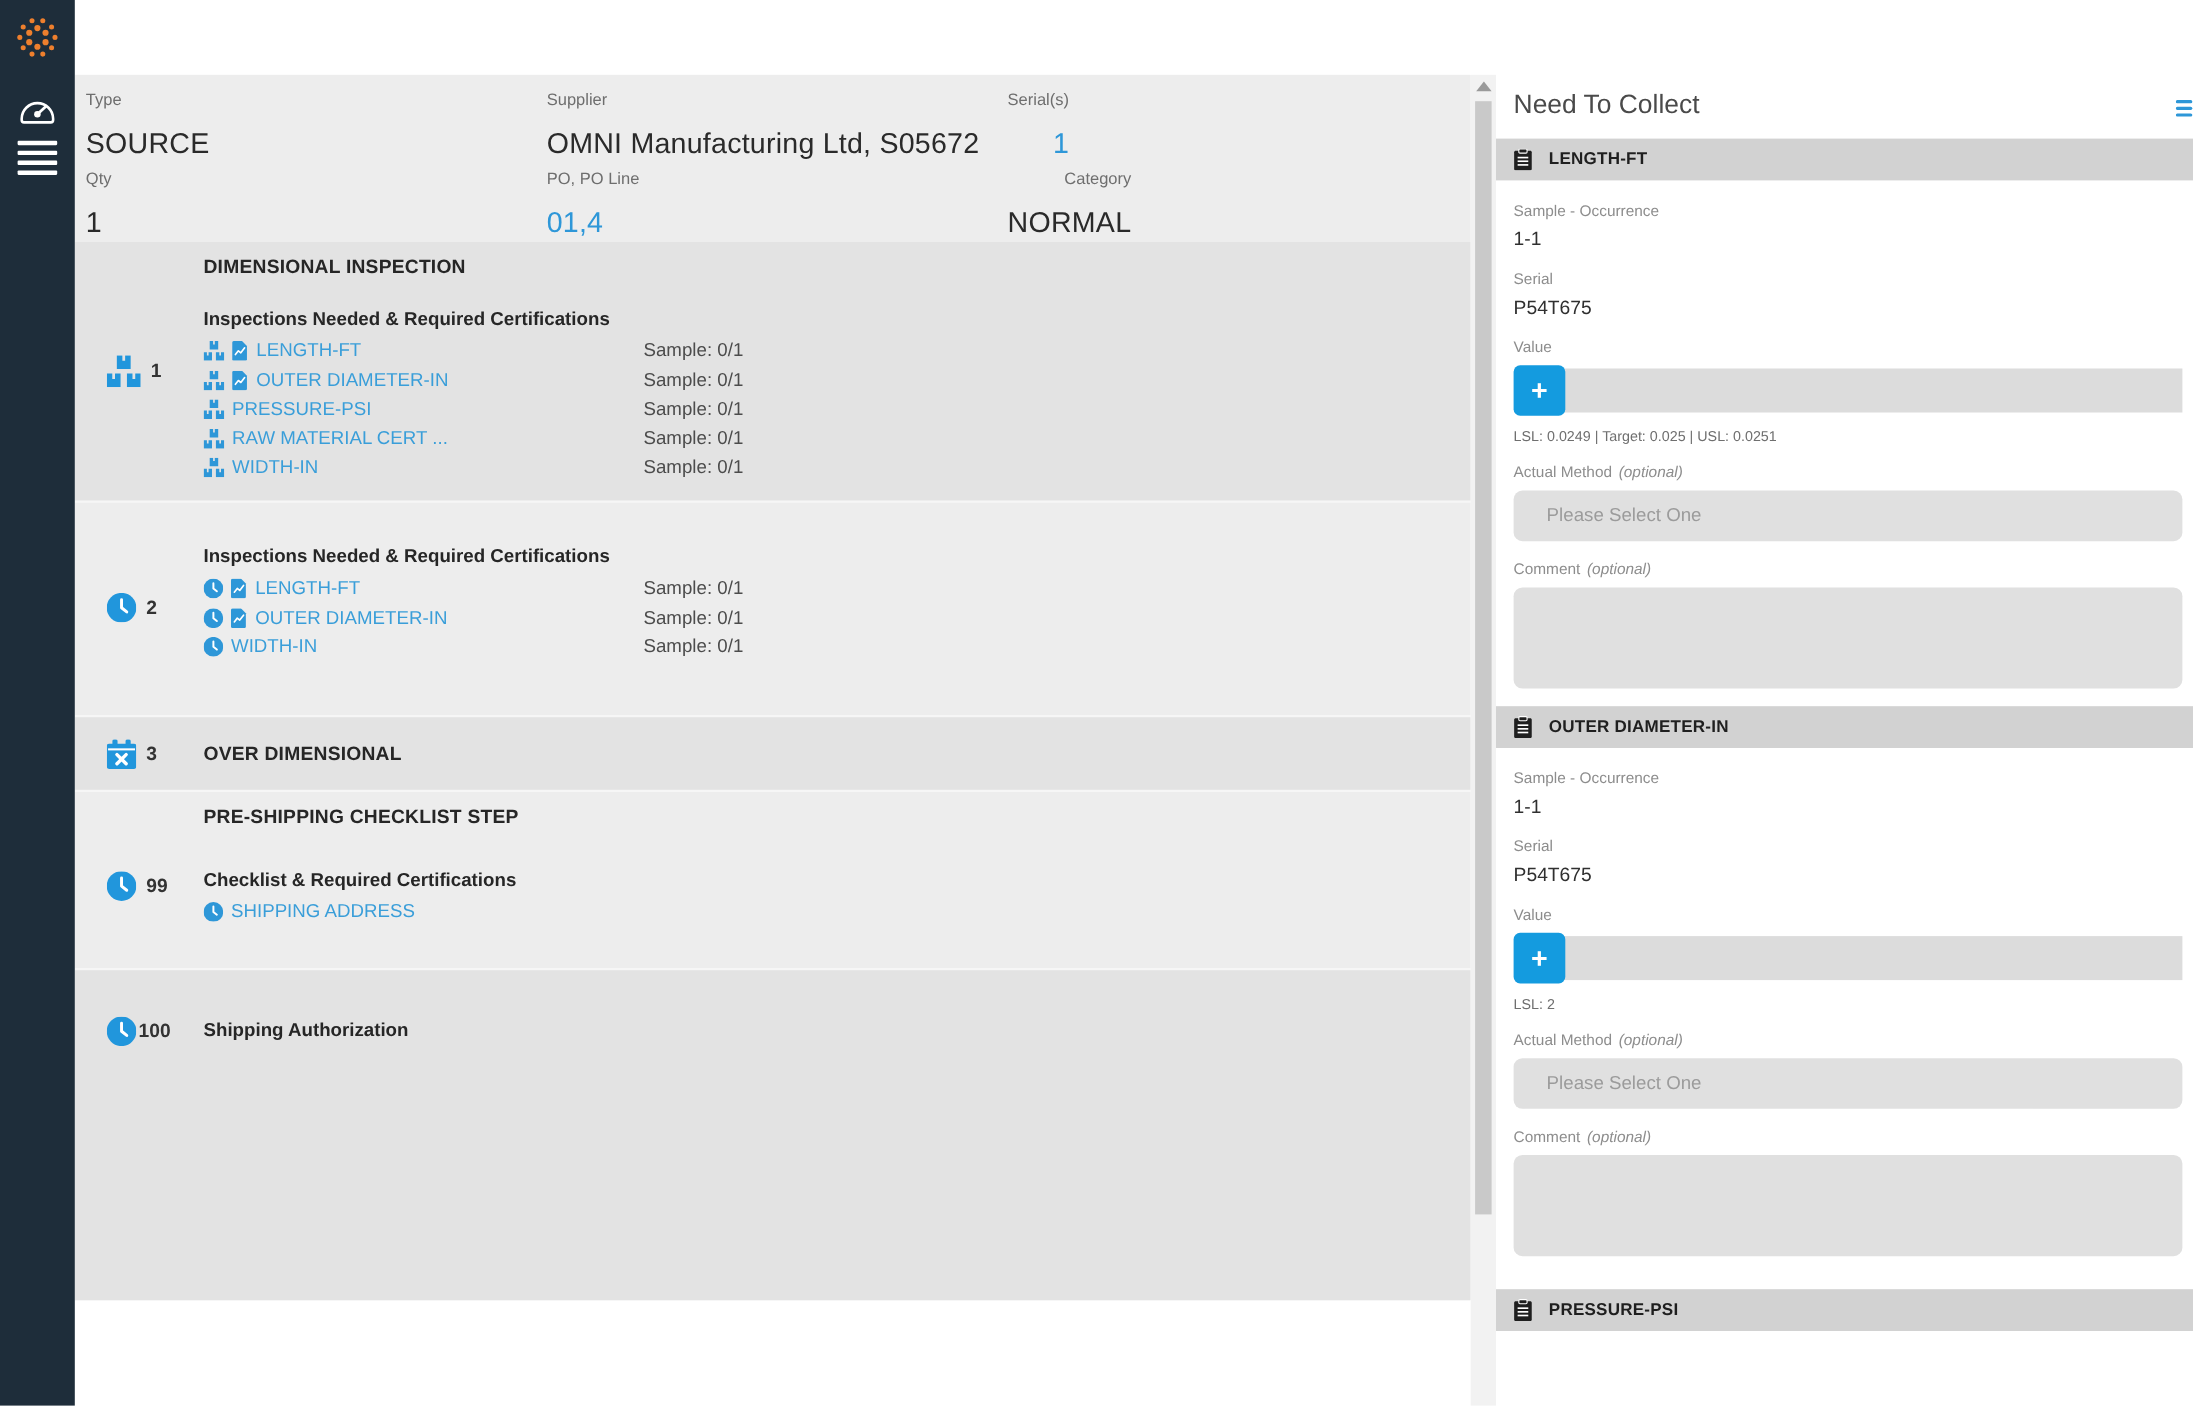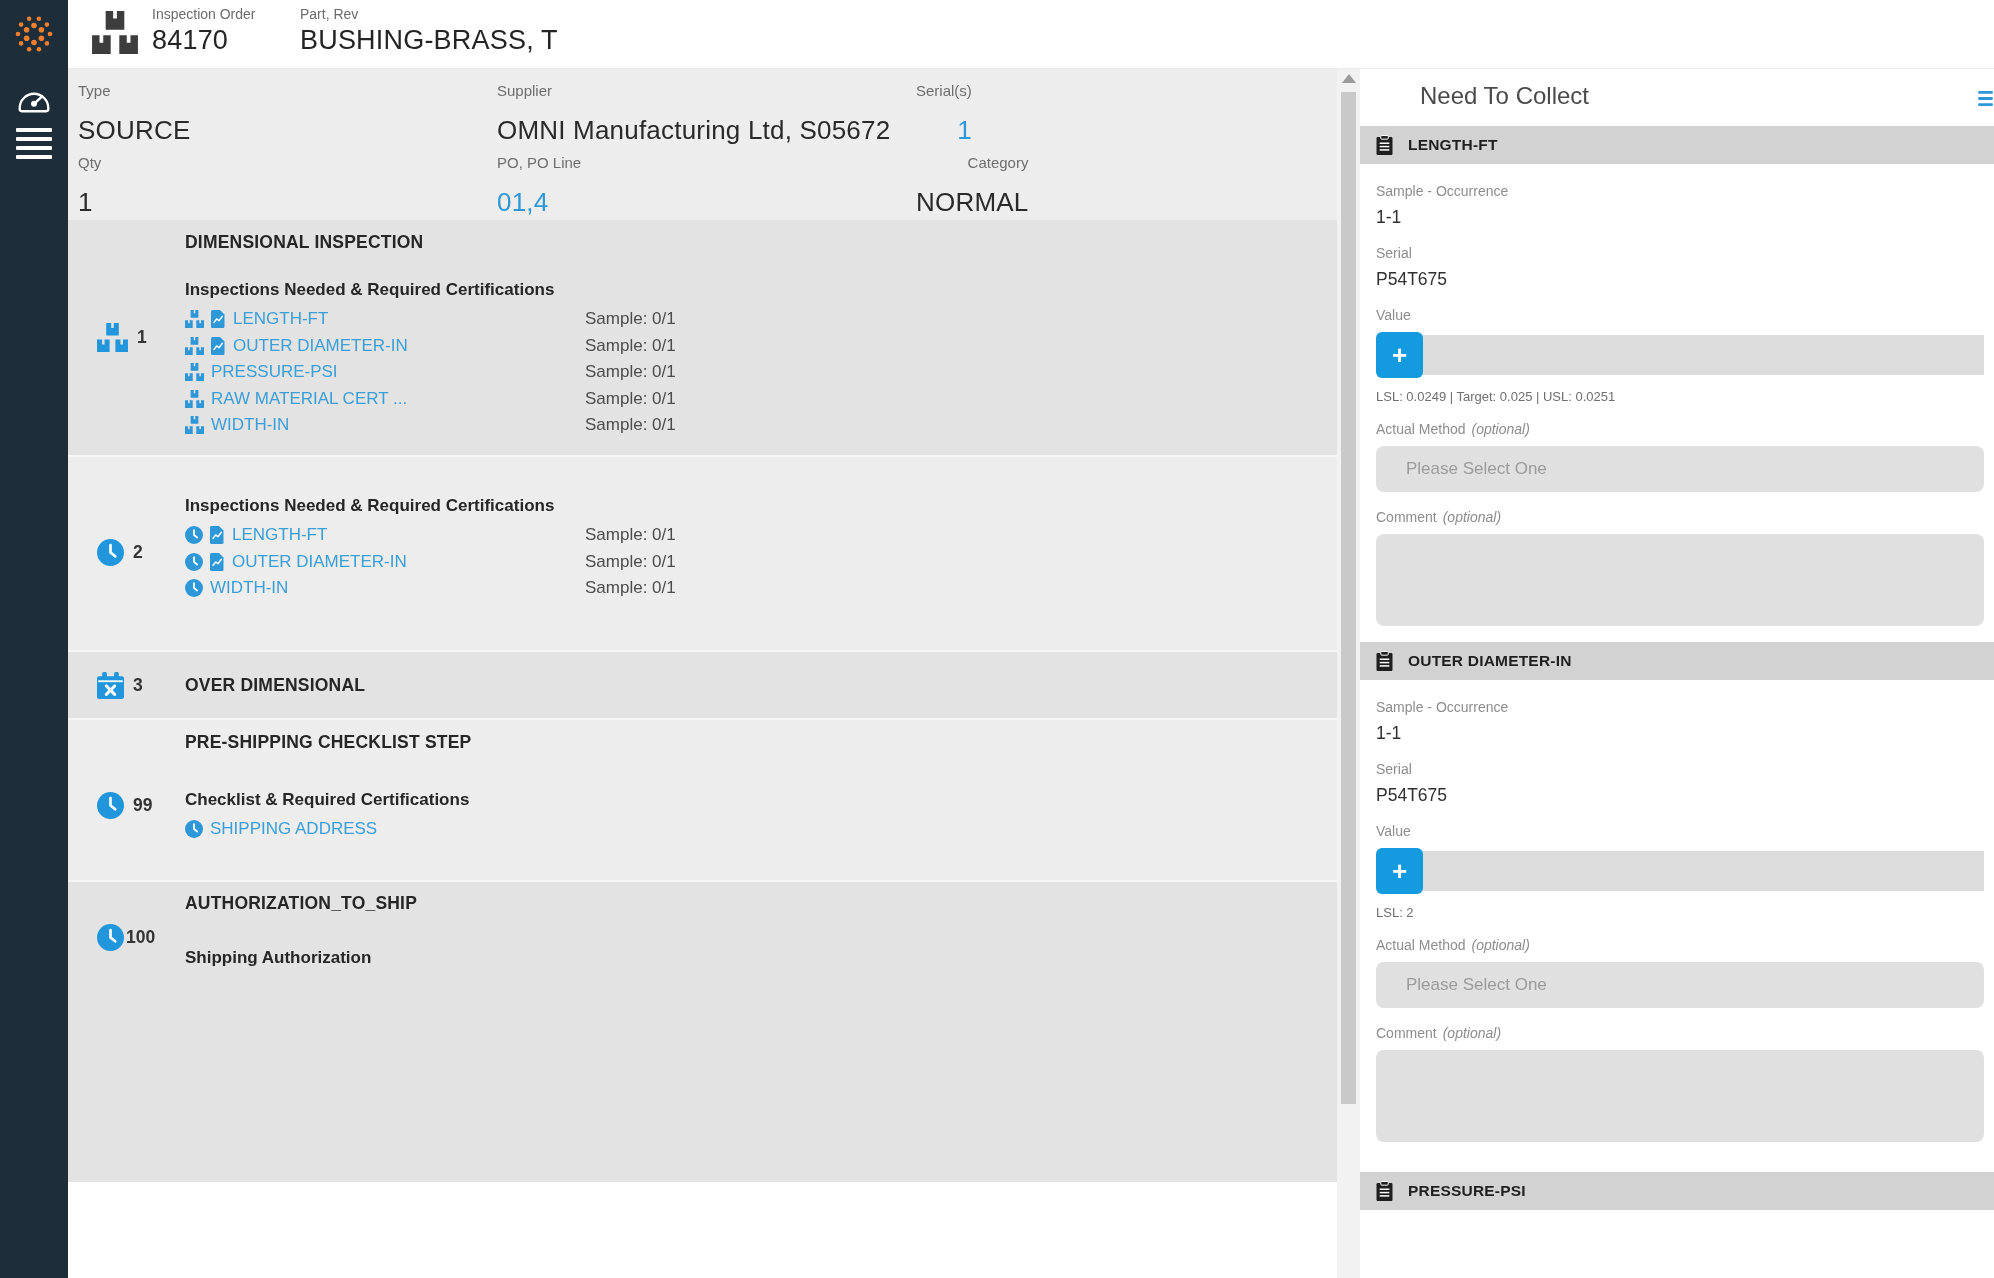--- a/index.html
+++ b/index.html
@@ -67,21 +67,21 @@
   
   .scrollcol{position:absolute;left:1337px;top:68px;width:23px;bottom:0;background:#f2f2f2;z-index:4;}
   .scroll-up{position:absolute;top:6px;left:5px;width:0;height:0;
              border-left:7px solid transparent;border-right:7px solid transparent;
              border-bottom:9px solid #9a9a9a;cursor:pointer;}
   .scroll-thumb{position:absolute;top:24px;left:4px;width:15px;height:1012px;background:#c9c9c9;cursor:grab;}
 
   
   .panel{position:absolute;left:1360px;top:68px;right:0;bottom:0;background:#fff;overflow:hidden;}
   .panel-h{position:relative;height:58px;}
-  .panel-title{position:absolute;left:16px;top:14px;font-size:24px;color:#4a4a4a;margin-left:44px;}
+  .panel-title{position:absolute;left:16px;top:14px;font-size:24px;color:#4a4a4a;}
   .sort-ic{position:absolute;right:-6px;top:22px;width:22px;height:17px;color:#2e97d8;fill:currentColor;cursor:pointer;}
   .card-h{height:38px;background:#d2d2d2;display:flex;align-items:center;padding-left:16px;gap:15px;cursor:pointer;}
   .card-h .ttl{font-size:15.5px;font-weight:bold;color:#1f1f1f;letter-spacing:.2px;}
   .ic-clip{width:17px;height:20px;fill:#1f1f1f;}
   .card-b{padding:2px 10px 16px 16px;}
   .lbl{font-size:14px;color:#8d8d8d;margin-top:17px;}
   .val{font-size:17.5px;color:#303030;margin-top:8px;}
   .opt{font-style:italic;color:#8d8d8d;font-weight:normal;}
   .value-row{position:relative;height:46px;margin-top:9px;}
   .vbar{position:absolute;left:10px;right:0;top:3px;height:40px;background:#dcdcdc;}
@@ -173,33 +173,20 @@
         </svg>
     </div>
     <div class="side-item burger">
       <span></span>
         <span></span>
         <span></span>
         <span></span>
     </div>
   </nav>
 
-  <header class="topbar">
-    <svg class="tb-icon ic" width="46" height="43" viewBox="0 0 32 30">
-        <use href="#i-boxes"></use>
-      </svg>
-    <div class="tb-group tbg1">
-      <div class="tb-label">Inspection Order</div>
-      <div class="tb-value">84170</div>
-    </div>
-    <div class="tb-group tbg2">
-      <div class="tb-label">Part, Rev</div>
-      <div class="tb-value">BUSHING-BRASS, T</div>
-    </div>
-  </header>
 
   <div class="main">
 
     <div class="sec info">
       <div class="info-cell ic1 row1">
         <div class="info-label">Type</div>
         <div class="info-value">SOURCE</div>
       </div>
       <div class="info-cell ic1 row2">
         <div class="info-label">Qty</div>
@@ -372,21 +359,20 @@
     </section>
 
     <section class="sec s5 bg-a">
       <div class="sec-icons" style="top:42px;gap:2px">
         <svg class="ic ic-clock-lg">
             <use href="#i-clock"></use>
           </svg>
         <span class="sec-num">100</span>
       </div>
       <div class="sec-content" style="padding-top:11px">
-        <div class="sec-title">AUTHORIZATION_TO_SHIP</div>
         <div class="mt34">Shipping Authorization</div>
       </div>
     </section>
 
     <section class="sec s6 bg-b"></section>
   </div>
 
   <div class="scrollcol">
     <div class="scroll-up"></div>
     <div class="scroll-thumb"></div>

